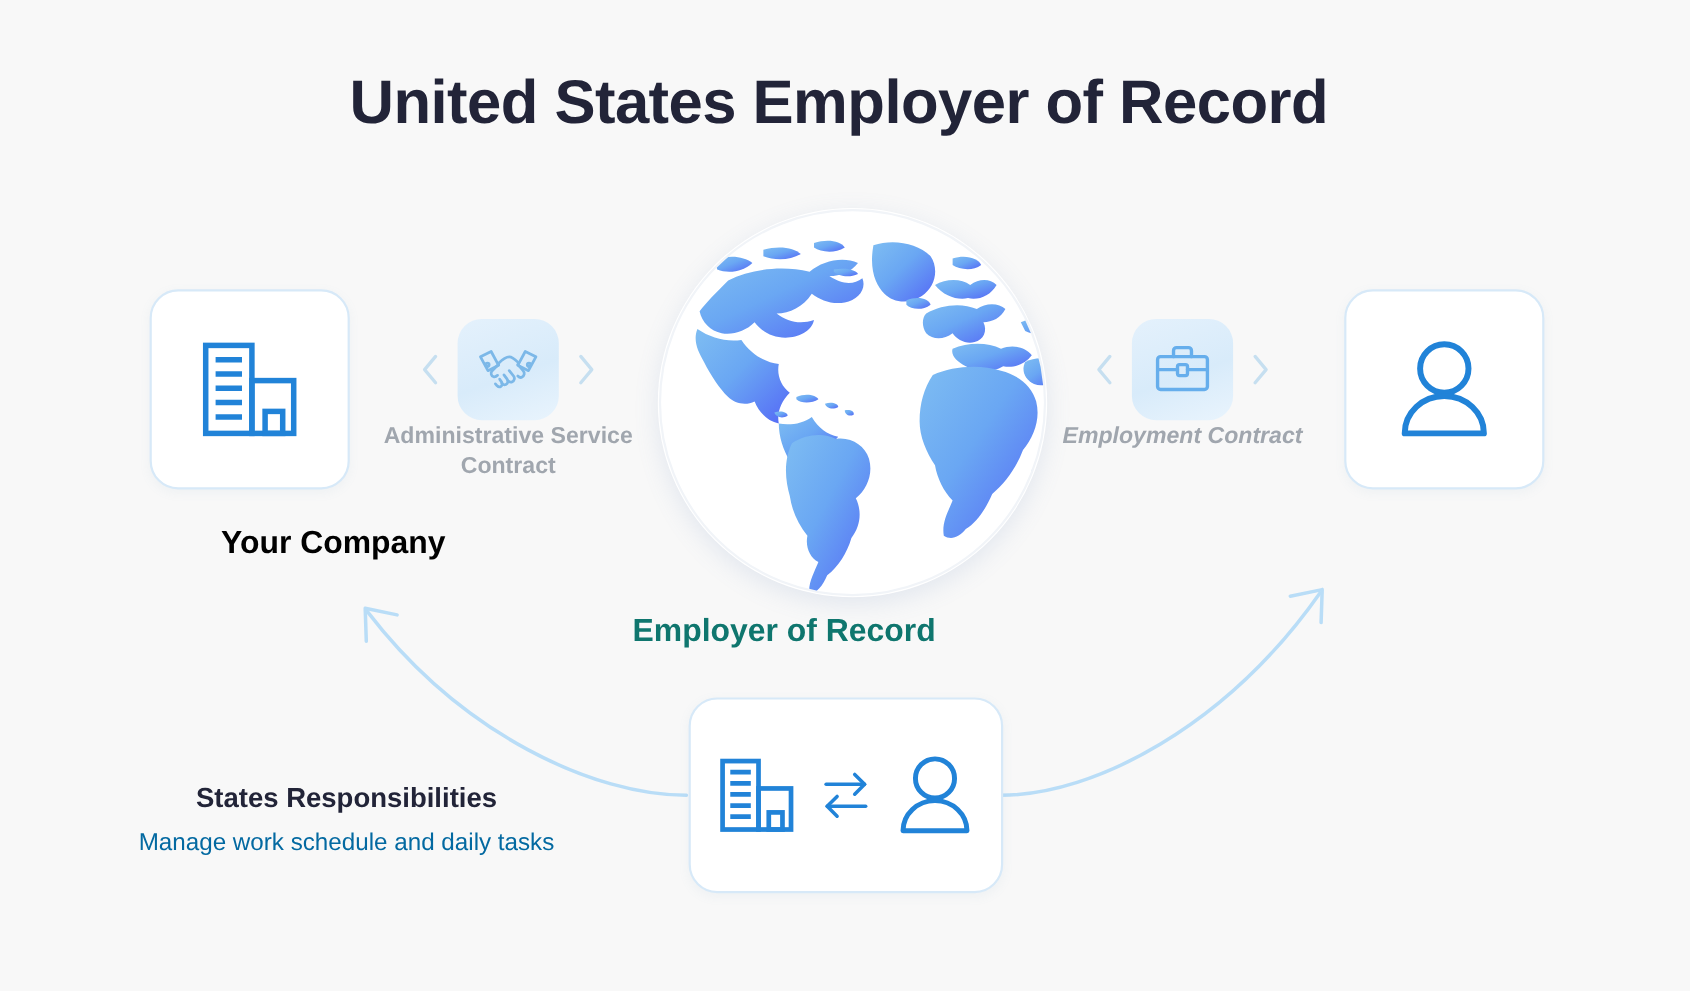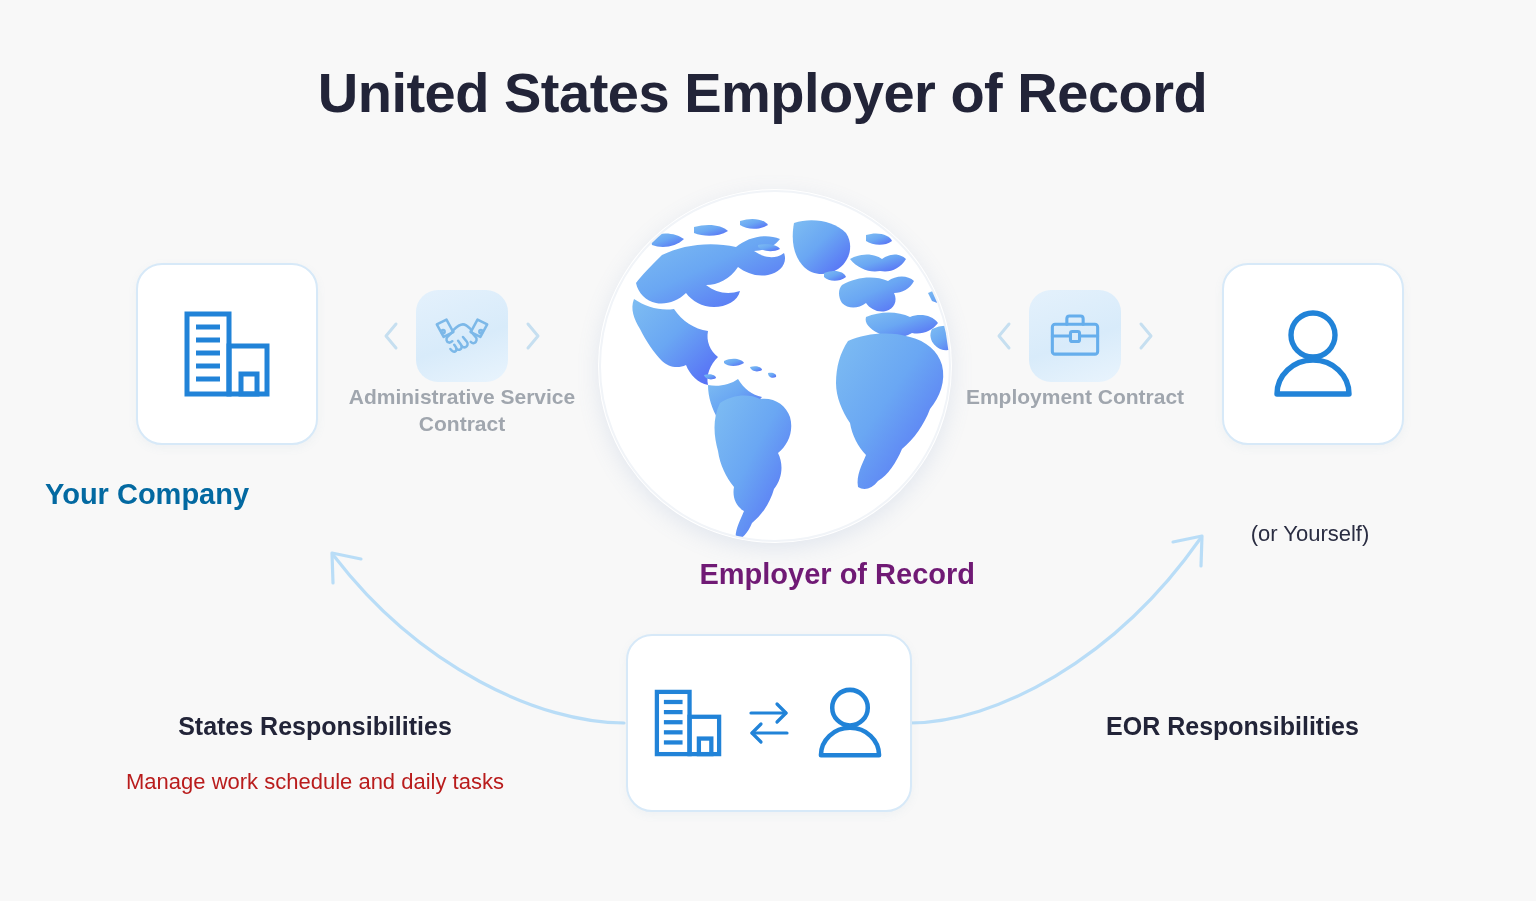--- a/index.html
+++ b/index.html
@@ -46,24 +46,24 @@
     display: flex;
     align-items: center;
     justify-content: center;
   }
   #company-card { left: 136px; top: 263px; }
   #employee-card { left: 1222px; top: 263px; }
 
   
   .node-caption {
     position: absolute;
-    text-align: left;
+    text-align: right;
     font-size: 29px;
     font-weight: 700;
-    color: #0369a1;
+    color: #000000;
     white-space: nowrap;
   }
   #company-caption { left: 45px; top: 478px; width: 360px; }
   #employee-caption { left: 1130px; top: 478px; width: 360px; }
   .node-subcaption {
     position: absolute;
     text-align: center;
     font-size: 22px;
     font-weight: 400;
     color: #2a2d42;
@@ -71,21 +71,21 @@
   }
   #employee-subcaption { left: 1130px; top: 521px; width: 360px; }
 
   
   .connector {
     position: absolute;
     width: 230px;
     text-align: center;
   }
   #asc-connector { left: 347px; top: 288px; }
-  #emp-connector { left: 960px; top: 288px; }
+  #emp-connector { left: 960px; top: 288px; font-style: italic; }
 
   .connector-row {
     display: flex;
     align-items: center;
     justify-content: center;
     gap: 16px;
     height: 96px;
   }
   .chev {
     width: 18px;
@@ -120,24 +120,24 @@
     background: #ffffff;
     box-shadow: 0 6px 22px rgba(110,140,190,0.16);
   }
   #globe svg { display: block; border-radius: 50%; }
 
   #eor-caption {
     position: absolute;
     left: 575px;
     top: 558px;
     width: 400px;
-    text-align: right;
+    text-align: left;
     font-size: 29px;
     font-weight: 700;
-    color: #701a75;
+    color: #0f766e;
     white-space: nowrap;
   }
 
   
   #exchange-card {
     position: absolute;
     left: 626px;
     top: 634px;
     width: 282px;
     height: 174px;
@@ -158,24 +158,24 @@
   }
   #company-resp { left: 55px; top: 712px; width: 520px; }
   #eor-resp { left: 955px; top: 712px; width: 555px; }
   .resp-title {
     font-size: 25px;
     font-weight: 700;
     color: #222438;
     white-space: nowrap;
   }
   .resp-text {
-    margin-top: 28px;
+    margin-top: 12px;
     font-size: 22px;
     font-weight: 400;
-    color: #b91c1c;
+    color: #0369a1;
     white-space: nowrap;
   }
 
   
   #arrows-layer {
     position: absolute;
     left: 0;
     top: 0;
     width: 1536px;
     height: 901px;
@@ -350,21 +350,20 @@
   </div>
 
   <div id="employee-card" class="node-card">
     <svg width="104" height="104" viewBox="0 0 104 104">
       <g fill="none" stroke="#2183d8" stroke-width="5.4" stroke-linecap="round" stroke-linejoin="round">
         <circle cx="52" cy="33" r="22"></circle>
         <path d="M16 92 A 36 34 0 0 1 88 92 Z"></path>
       </g>
     </svg>
   </div>
-  <div id="employee-subcaption" class="node-subcaption">(or Yourself)</div>
 
   <div id="exchange-card">
     <svg width="84" height="84" viewBox="0 0 108 108">
       <g fill="none" stroke="#2183d8" stroke-width="5.5" stroke-linejoin="miter">
         <rect x="14" y="14" width="42" height="80"></rect>
         <rect x="56" y="46" width="38" height="48"></rect>
         <rect x="68" y="74" width="16" height="20"></rect>
       </g>
       <g stroke="#2183d8" stroke-width="5.5" stroke-linecap="butt">
         <line x1="23" y1="27" x2="47" y2="27"></line>
@@ -389,16 +388,15 @@
       </g>
     </svg>
   </div>
 
   <div id="company-resp" class="resp">
     <div class="resp-title">States Responsibilities</div>
     <div class="resp-text">Manage work schedule and daily tasks</div>
   </div>
 
   <div id="eor-resp" class="resp">
-    <div class="resp-title">EOR Responsibilities</div>
   </div>
 
 </div>
 
 </body></html>

